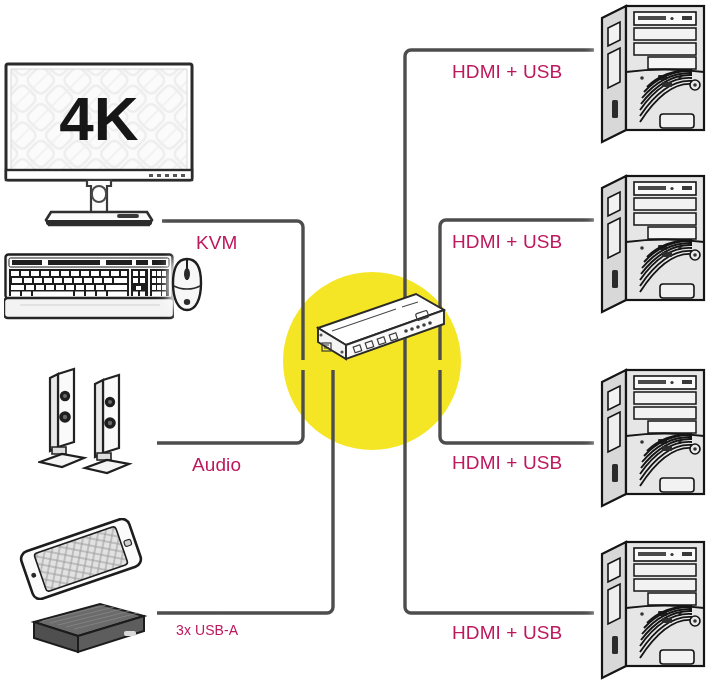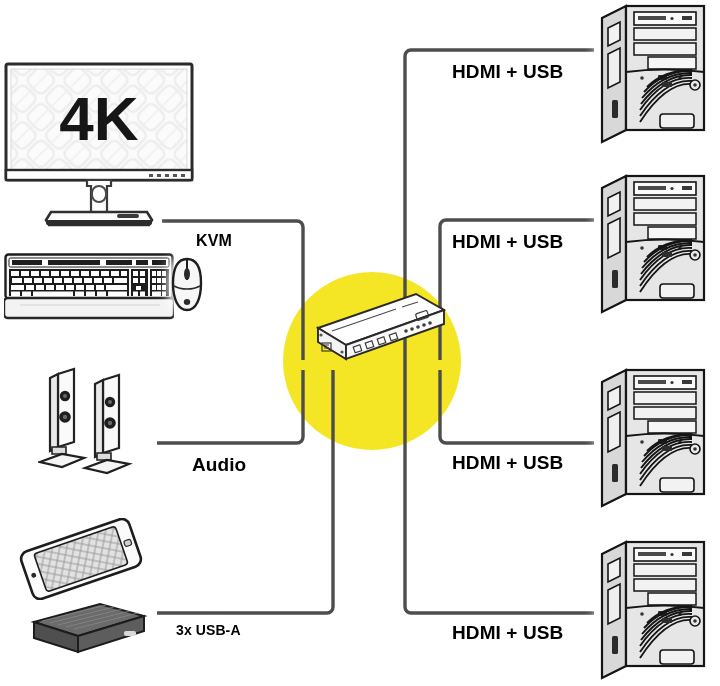--- a/index.html
+++ b/index.html
@@ -6,31 +6,31 @@
   body{width:720px;height:686px;overflow:hidden;font-family:"Liberation Sans",sans-serif;}
   #stage{position:relative;width:720px;height:686px;background:#fff;}
 
   
   .lines{position:absolute;left:0;top:0;width:720px;height:686px;}
   .yellow-circle{position:absolute;border-radius:50%;}
 
   
   .lbl{
     position:absolute;
-    font-weight:bold;
-    color:#000000;
+    font-weight:normal;
+    color:#be185d;
     white-space:nowrap;
     letter-spacing:0.1px;
     text-shadow:
        0 0 6px #fff, 0 0 6px #fff, 0 0 6px #fff, 0 0 6px #fff,
        0 0 12px #fff, 0 0 12px #fff, 0 0 3px #fff, 0 0 3px #fff;
     z-index:40;
   }
   .lbl-hdmi{font-size:19px;}
-  .lbl-kvm{font-size:16px;}
+  .lbl-kvm{font-size:19px;}
   .lbl-audio{font-size:19px;}
   .lbl-usb{font-size:14px;}
 
   .art{position:absolute;}
   .art svg{display:block;}
 
   
   .halo{filter:drop-shadow(0 0 7px rgba(255,255,255,1)) drop-shadow(0 0 4px rgba(255,255,255,1));}
 </style>
 </head>

